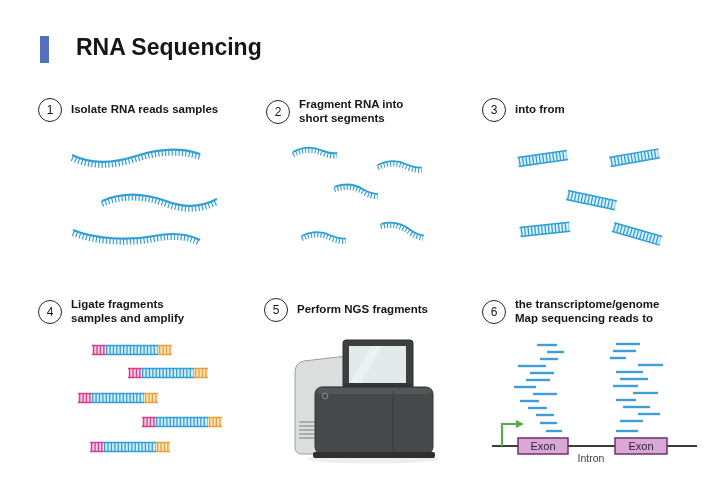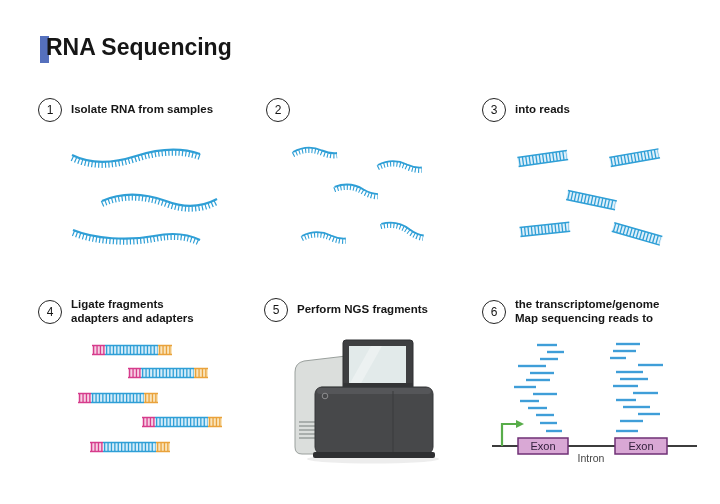--- a/index.html
+++ b/index.html
@@ -1,19 +1,19 @@
 <!DOCTYPE html>
 <html><head>
 <meta charset="utf-8">
 <style>
   html,body{margin:0;padding:0;background:#fff;}
   .canvas{position:relative;width:720px;height:504px;background:#ffffff;overflow:hidden;
           font-family:"Liberation Sans",sans-serif;color:#161616;}
   .accent-bar{position:absolute;left:40px;top:36px;width:9px;height:27px;background:#5570bd;}
-  .title{position:absolute;left:46px;top:34px;font-size:23px;font-weight:bold;color:#161616;}
+  .title{position:absolute;left:76px;top:34px;font-size:23px;font-weight:bold;color:#161616;}
   .step-header{position:absolute;display:flex;align-items:center;gap:9px;}
   .num{width:24px;height:24px;box-sizing:border-box;border:1.7px solid #242424;border-radius:50%;
        display:flex;align-items:center;justify-content:center;font-size:12px;color:#161616;flex:0 0 auto;}
   .lbl{font-size:11.5px;font-weight:bold;line-height:13.5px;color:#161616;display:flex;
        flex-direction:column;justify-content:center;}
   .lbl span{display:block;white-space:nowrap;}
   .illus{position:absolute;}
   .bb{fill:none;stroke:#2f9fd6;stroke-width:2.2;}
   .teeth{fill:none;stroke:#2f9fd6;stroke-width:6;stroke-dasharray:1.2 2.2;}
   .teeth-s{fill:none;stroke:#2f9fd6;stroke-width:5;stroke-dasharray:1.1 2.1;}
@@ -54,38 +54,42 @@
       </g>
     </defs>
   </svg>
 
   <div class="accent-bar"></div>
   <div class="title">RNA Sequencing</div>
 
   <div class="step-header" style="left:38px;top:98px;">
     <div class="num">1</div>
     <div class="lbl">
-      <span>Isolate RNA from samples</span>
+      <span>Isolate RNA reads samples</span>
       <span></span>
     </div>
   </div>
   <div class="step-header" style="left:266px;top:98px;">
     <div class="num">2</div>
+    <div class="lbl">
+      <span>Fragment RNA into</span>
+      <span>short segments</span>
+    </div>
   </div>
   <div class="step-header" style="left:482px;top:98px;">
     <div class="num">3</div>
     <div class="lbl">
-      <span>into reads</span>
+      <span>into from</span>
     </div>
   </div>
   <div class="step-header" style="left:38px;top:298px;">
     <div class="num">4</div>
     <div class="lbl">
       <span>Ligate fragments</span>
-      <span>adapters and adapters</span>
+      <span>samples and amplify</span>
     </div>
   </div>
   <div class="step-header" style="left:264px;top:298px;">
     <div class="num">5</div>
     <div class="lbl">
       <span>Perform NGS fragments</span>
       <span></span>
     </div>
   </div>
   <div class="step-header" style="left:482px;top:298px;">

